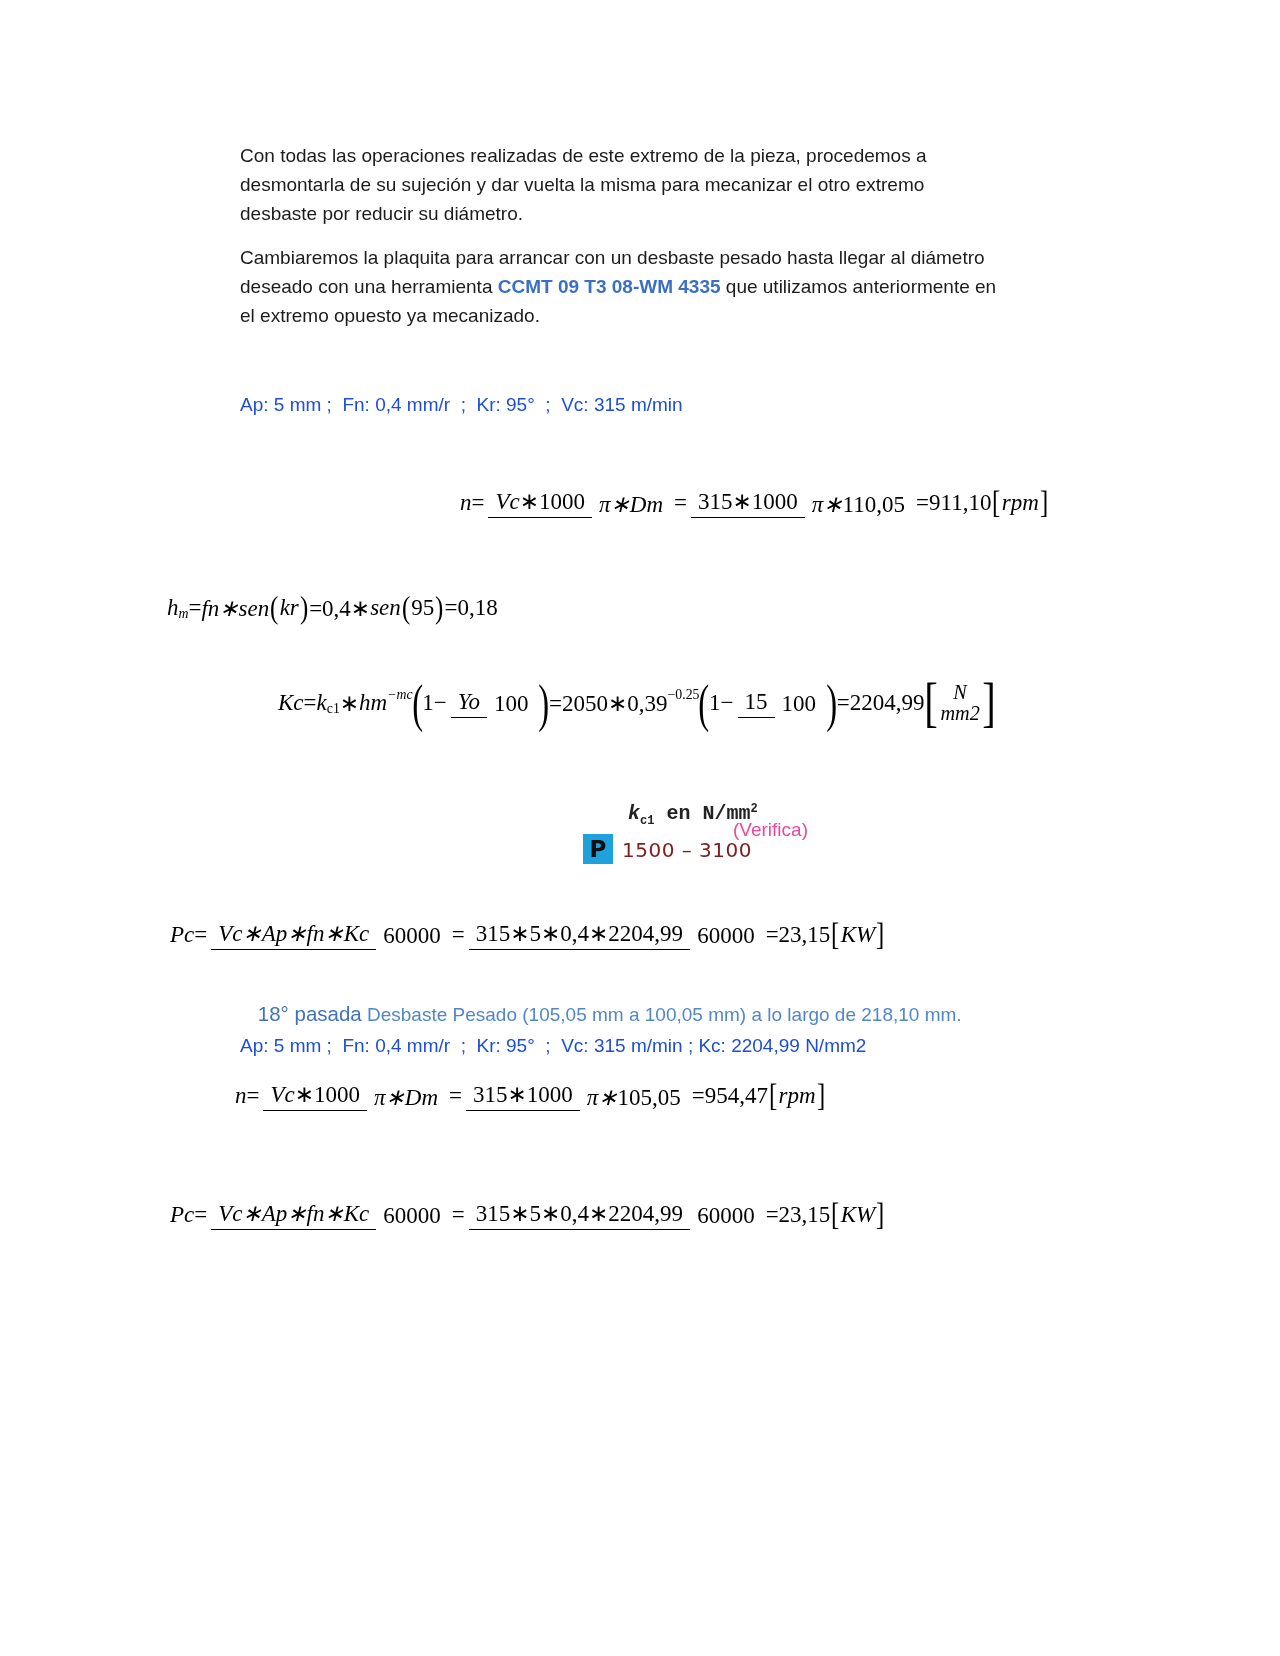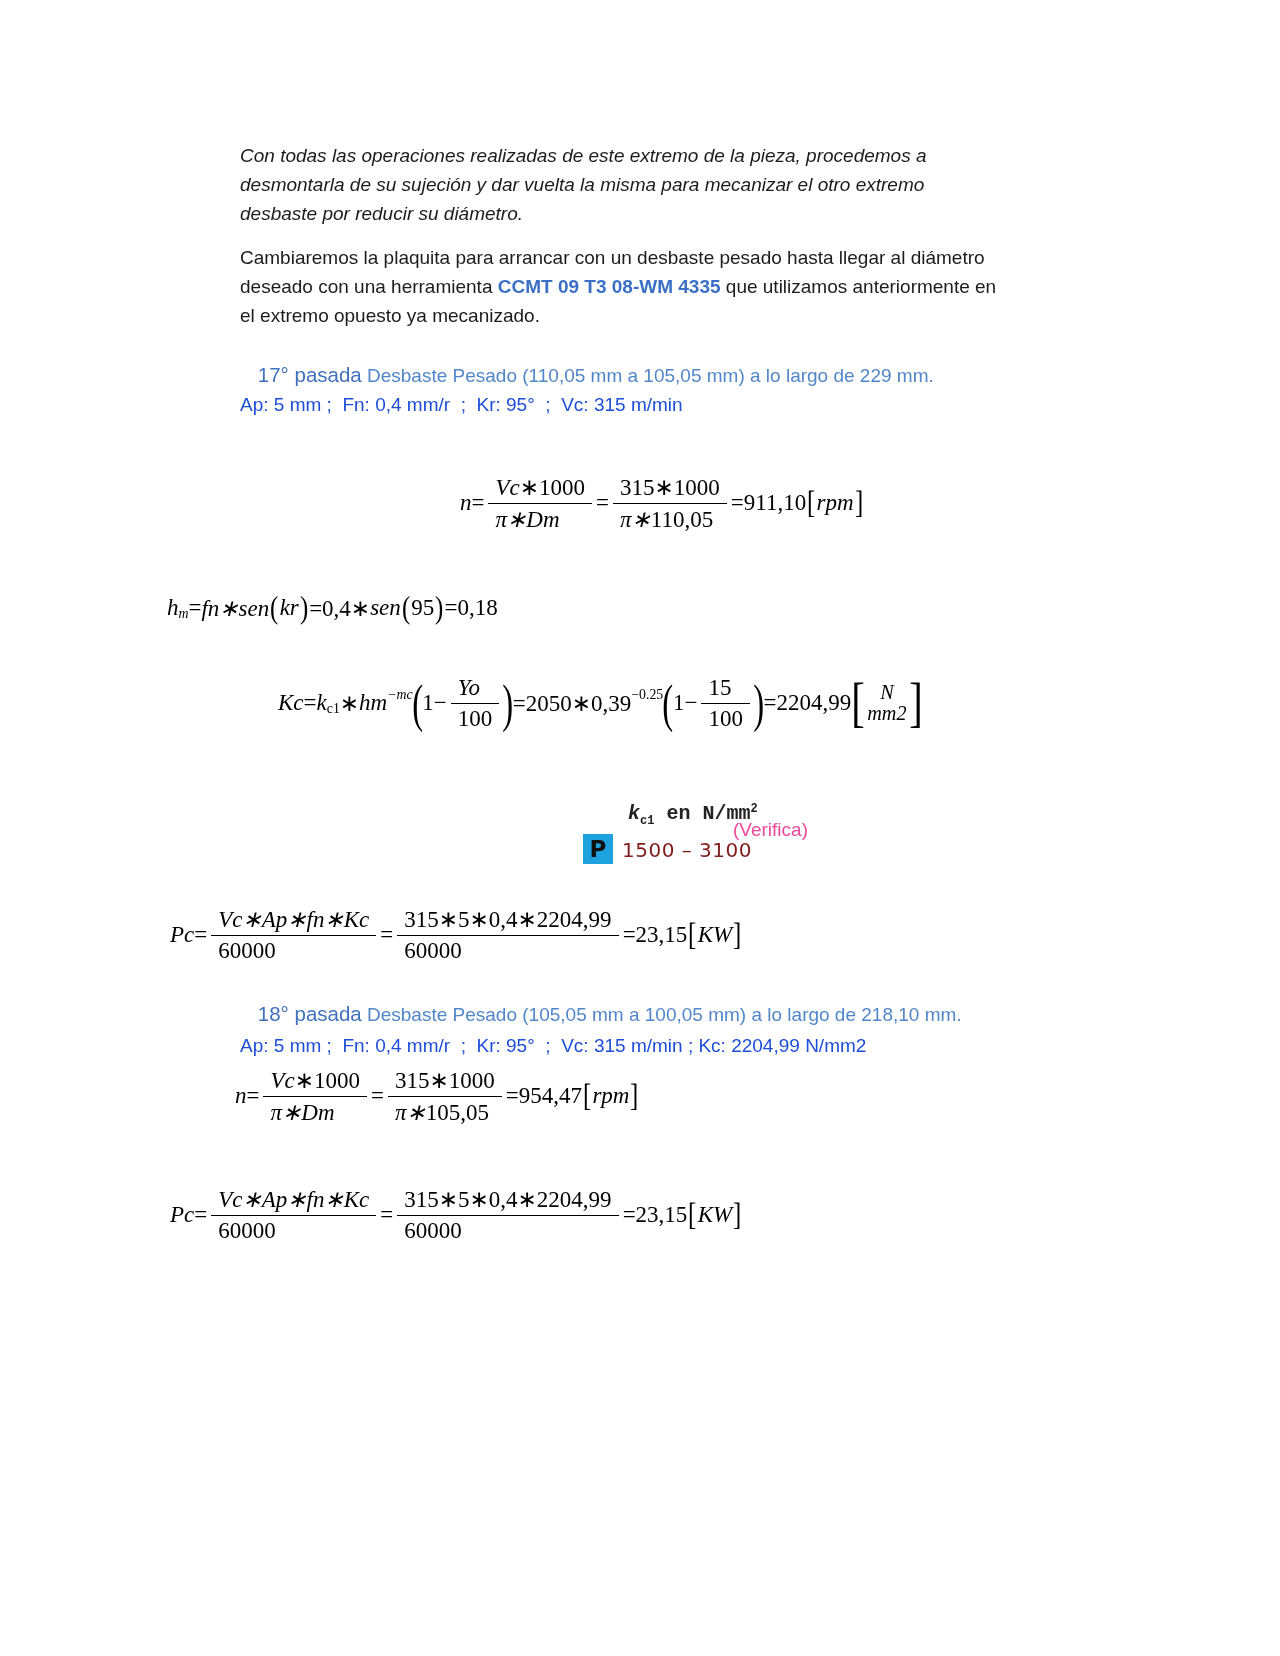--- a/index.html
+++ b/index.html
@@ -15,21 +15,21 @@
   .heading .hlabel { font-size:20.5px; color:#4173bd; }
   .heading .hdesc  { font-size:19px;  color:#5187c9; }
   .params { position:absolute; font-size:19px; white-space:pre-wrap; color:#1d4ed8; }
 
   .formula {
     position:absolute; display:flex; align-items:center;
     font-family:"Liberation Serif", serif; font-size:23px; color:#000;
     white-space:pre;
   }
   .it { font-style:italic; }
-  .frac { display:inline-flex; flex-direction:column; margin:16px 4px; }
+  .frac { display:inline-flex; flex-direction:row; align-items:center; margin:16px 4px; }
   .frac .num { padding:0 7px 2px; border-bottom:1.6px solid #000; display:inline-block; }
   .frac .den { padding:2px 7px 0; display:inline-block; }
   .sb { font-size:60%; position:relative; top:0.42em; }
   .sp { font-size:60%; position:relative; top:-0.55em; }
   .mp { font-size:135%; font-weight:300; transform:scaleX(0.8); display:inline-block; }
   .bigp { font-size:230%; font-weight:300; transform:scaleX(0.62); display:inline-block; margin:0 -4px; }
   .bigb { font-size:235%; font-weight:300; transform:scaleX(0.75); display:inline-block; margin:0 -2px; }
   .stack { display:inline-flex; flex-direction:column; align-items:center; font-size:88%; line-height:1.05; margin:0 2px; }
 
   .kc1note {
@@ -45,35 +45,32 @@
     position:absolute; font-family:"DejaVu Sans", sans-serif;
     font-size:20px; color:#7f1d1d; letter-spacing:0.5px; white-space:pre;
   }
   .verifica { position:absolute; font-size:19px; color:#ec4899; white-space:pre; }
 </style>
 </head>
 <body>
 
 <div class="page">
 
-  <div class="para" style="left:240px; top:141px;font-style:italic;">
+  <div class="para" style="left:240px; top:141px;">
     <div class="pline">Con todas las operaciones realizadas de este extremo de la pieza, procedemos a</div>
     <div class="pline">desmontarla de su sujeción y dar vuelta la misma para mecanizar el otro extremo</div>
     <div class="pline">desbaste por reducir su diámetro.</div>
   </div>
 
   <div class="para" style="left:240px; top:243px;">
     <div class="pline">Cambiaremos la plaquita para arrancar con un desbaste pesado hasta llegar al diámetro</div>
     <div class="pline"><span>deseado con una herramienta </span><span class="tool">CCMT 09 T3 08-WM 4335</span><span> que utilizamos anteriormente en</span></div>
     <div class="pline">el extremo opuesto ya mecanizado.</div>
   </div>
 
-  <div class="heading" style="left:240px; top:345px;">
-    <span class="hlabel">17° pasada</span><span class="hdesc"> Desbaste Pesado (110,05 mm a 105,05 mm) a lo largo de 229 mm.</span>
-  </div>
 
   <div class="params" style="left:240px; top:394px;">Ap: 5 mm ;  Fn: 0,4 mm/r  ;  Kr: 95°  ;  Vc: 315 m/min</div>
 
   <div class="formula" style="left:460px; top:473px; height:60px;">
     <span class="it">n</span><span>=</span><span class="frac"><span class="num"><span class="it">Vc</span><span>∗1000</span></span><span class="den it">π∗Dm</span></span><span>=</span><span class="frac"><span class="num">315∗1000</span><span class="den"><span class="it">π∗</span><span>110,05</span></span></span><span>=911,10</span><span class="mp">[</span><span class="it">rpm</span><span class="mp">]</span>
   </div>
 
   <div class="formula" style="left:167px; top:588px; height:40px;">
     <span class="it">h</span><span class="sb it">m</span><span>=</span><span class="it">fn∗sen</span><span class="mp">(</span><span class="it">kr</span><span class="mp">)</span><span>=0,4∗</span><span class="it">sen</span><span class="mp">(</span><span>95</span><span class="mp">)</span><span>=0,18</span>
   </div>

